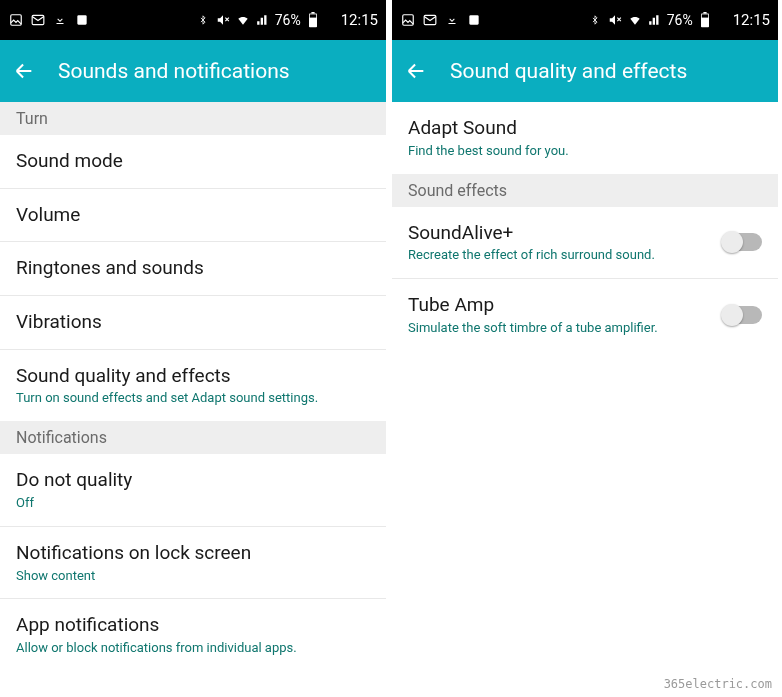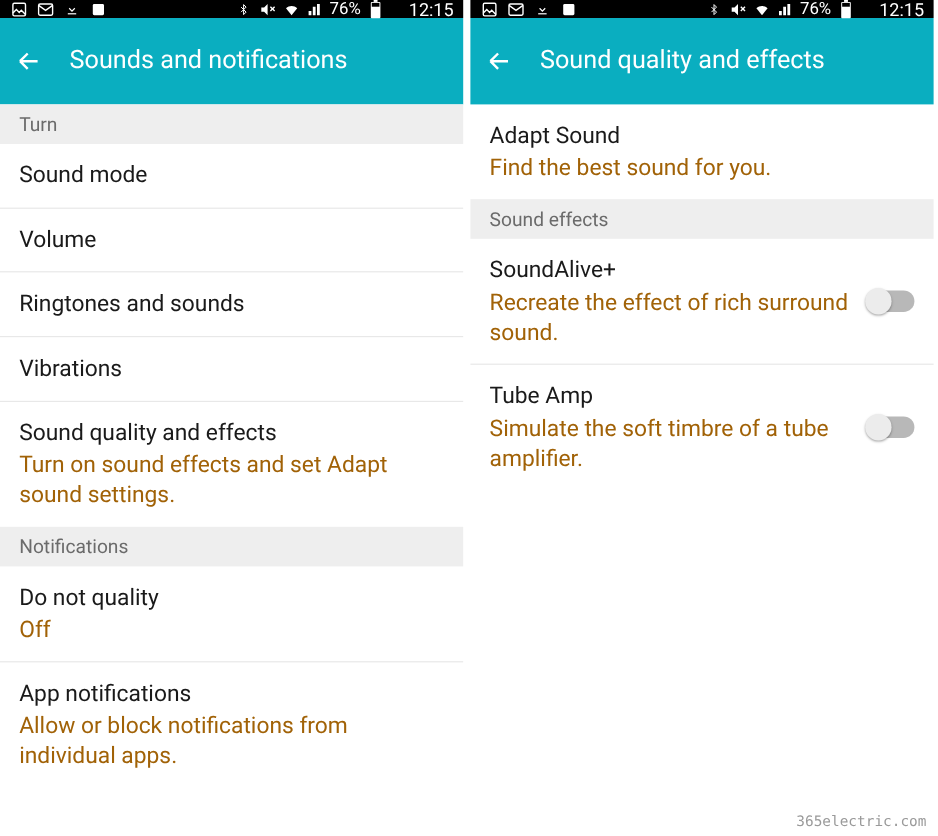--- a/index.html
+++ b/index.html
@@ -15,21 +15,21 @@
     display: flex;
     gap: 6px;
     padding: 0;
   }
   .phone {
     width: 386px;
     background: #fff;
     position: relative;
   }
   .status-bar {
-    height: 15px;
+    height: 40px;
     background: #000;
     color: #fff;
     display: flex;
     align-items: center;
     justify-content: space-between;
     padding: 0 8px;
     font-size: 14px;
   }
   .status-left, .status-right {
     display: flex;
@@ -40,21 +40,21 @@
   .sicon {
     display: inline-flex;
     align-items: center;
     justify-content: center;
     width: 16px;
     height: 16px;
   }
   .sicon svg { display: block; }
   .battery-wrap { display: flex; align-items: center; gap: 4px; }
   .app-bar {
-    height: 72px;
+    height: 62px;
     background: #0aaec0;
     color: #fff;
     display: flex;
     align-items: center;
     padding: 0 12px;
     gap: 22px;
   }
   .back-arrow {
     width: 24px; height: 24px;
     display: flex; align-items: center; justify-content: center;
@@ -76,22 +76,22 @@
     align-items: center;
   }
   .list-item.no-border { border-bottom: none; }
   .item-text { flex: 1; }
   .item-title {
     font-size: 19px;
     color: #1a1a1a;
     line-height: 1.3;
   }
   .item-sub {
-    font-size: 19px;
-    color: #a16207;
+    font-size: 13px;
+    color: #0f766e;
     margin-top: 2px;
     line-height: 1.3;
   }
   .toggle {
     width: 40px;
     height: 18px;
     background: #b8b8b8;
     border-radius: 9px;
     position: relative;
     margin-left: 10px;
@@ -225,20 +225,26 @@
     </div>
 
     <div class="section-header">Notifications</div>
 
     <div class="list-item">
       <div class="item-text">
         <div class="item-title">Do not quality</div>
         <div class="item-sub">Off</div>
       </div>
     </div>
+    <div class="list-item">
+      <div class="item-text">
+        <div class="item-title">Notifications on lock screen</div>
+        <div class="item-sub">Show content</div>
+      </div>
+    </div>
     <div class="list-item no-border">
       <div class="item-text">
         <div class="item-title">App notifications</div>
         <div class="item-sub">Allow or block notifications from individual apps.</div>
       </div>
     </div>
   </div>
 
   <div class="phone">
     <div class="status-bar">

